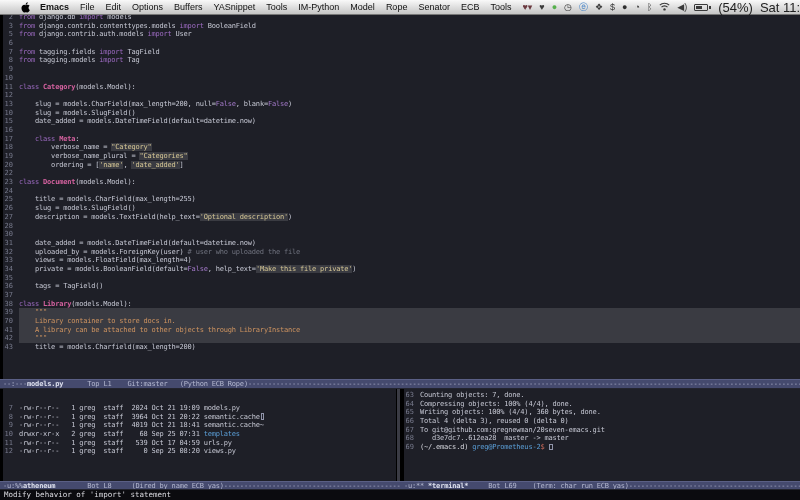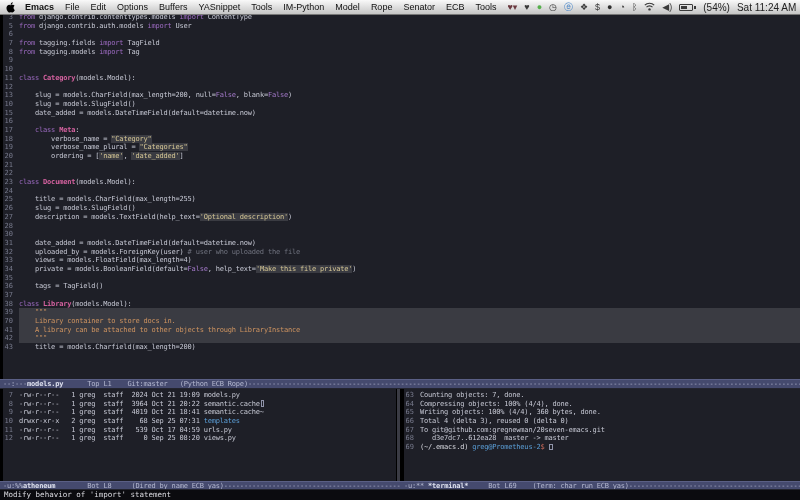--- a/index.html
+++ b/index.html
@@ -1,31 +1,31 @@
 <!DOCTYPE html>
 <html><head>
 <meta charset="utf-8">
 <style>
   *{margin:0;padding:0;box-sizing:border-box}
   html,body{width:800px;height:500px;overflow:hidden;background:#000}
   .screen{position:relative;width:800px;height:500px;background:#0a0a0e;font-family:"DejaVu Sans Mono",monospace}
 
   
   .menubar{height:15px;display:flex;align-items:center;background:linear-gradient(#f9f9f9,#c5c5c5);
-    border-bottom:1px solid #777;font-family:"Liberation Sans",sans-serif;font-size:9px;color:#111;padding:0 6px}
+    border-bottom:1px solid #777;font-family:"Liberation Sans",sans-serif;font-size:9px;color:#111;padding:0 21px}
   .apple{margin-right:10px;display:flex;align-items:center}
   .mitem{margin-right:11px;white-space:nowrap}
   .mitem.b{font-weight:bold}
   .mright{margin-left:auto;display:flex;align-items:center;gap:7px}
   .sicon{font-size:9px;line-height:9px}
   .batt{display:flex;align-items:center;gap:1px}
   .batt .shell{width:14px;height:7px;border:1px solid #3a3a3a;border-radius:1px;padding:1px;display:flex}
   .batt .fillb{height:100%;background:#3a3a3a}
   .batt .nub{width:2px;height:3px;background:#3a3a3a}
-  .btxt,.clock{font-size:10px;color:#222;white-space:nowrap}
+  .btxt,.clock{font-size:13px;color:#222;white-space:nowrap}
 
   
   .win{background:#1e1f27;border-left:3px solid #000;overflow:hidden}
   .editor{height:364px}
   .ed-lines{margin-top:-2px}
   .row{height:8.7px;line-height:8.7px;font-size:7px;letter-spacing:-0.2px;white-space:pre;color:#c6c8d4}
   .ln{display:inline-block;width:10px;margin-right:6px;color:#777a8c;text-align:right;letter-spacing:0}
   .tk-k{color:#9d6bc2}
   .tk-c{color:#d4619f;font-weight:bold}
   .tk-s{color:#d6c795;background:#3a3b42}
@@ -38,21 +38,21 @@
   .row.hl{background:linear-gradient(to right,transparent 16px,#3a3b42 16px)}
   .cur{display:inline-block;width:3.6px;height:6.5px;border:1px solid #9094aa;vertical-align:-1px;margin-left:1px}
 
   .modeline{height:10px;background:#454a6e;color:#b4b8d0;font-size:7px;letter-spacing:-0.2px;
     display:flex;align-items:center;white-space:pre;overflow:hidden;
     border-top:1px solid #5a5f85;border-bottom:1px solid #23242e;padding-left:3px}
   .modeline .b{font-weight:bold;color:#dde0ee}
   .fill{flex:1;overflow:hidden;white-space:pre}
 
   .bottom{display:flex;height:92px}
-  .dired{width:396px;padding-top:2px}
+  .dired{width:396px;padding-top:15px}
   .vsep{width:5px;background:#3a3b44;border-left:1px solid #000;border-right:1px solid #000}
   .term{flex:1;padding-top:2px}
   .mlrow{display:flex;height:9px}
   .ml{height:9px}
   .ml-left{width:401px}
   .ml-right{flex:1}
 
   .echo{height:10px;background:#0b0b0f;color:#dcdce2;font-size:7.5px;line-height:10px;white-space:pre;padding-left:4px}
 </style>
 </head>
@@ -114,38 +114,38 @@
         <svg width="10" height="10" viewBox="0 0 10 10">
           <circle cx="4.2" cy="4.2" r="3" stroke="#222" stroke-width="1.2" fill="none"></circle>
           <line x1="6.4" y1="6.4" x2="9.2" y2="9.2" stroke="#222" stroke-width="1.4"></line>
         </svg>
       </span>
     </span>
   </div>
 
   <div class="win editor">
     <div class="ed-lines">
-        <div class="row"><span class="ln"> 3</span><span class="tk-k">from</span><span> django.contrib.contenttypes.models </span><span class="tk-k">import</span><span> ContentType</span></div>
+        <div class="row"><span class="ln"> 2</span><span class="tk-k">from</span><span> django.db </span><span class="tk-k">import</span><span> models</span></div>
+        <div class="row"><span class="ln"> 3</span><span class="tk-k">from</span><span> django.contrib.contenttypes.models </span><span class="tk-k">import</span><span> BooleanField</span></div>
         <div class="row"><span class="ln"> 5</span><span class="tk-k">from</span><span> django.contrib.auth.models </span><span class="tk-k">import</span><span> User</span></div>
         <div class="row"><span class="ln"> 6</span></div>
         <div class="row"><span class="ln"> 7</span><span class="tk-k">from</span><span> tagging.fields </span><span class="tk-k">import</span><span> TagField</span></div>
         <div class="row"><span class="ln"> 8</span><span class="tk-k">from</span><span> tagging.models </span><span class="tk-k">import</span><span> Tag</span></div>
         <div class="row"><span class="ln"> 9</span></div>
         <div class="row"><span class="ln">10</span></div>
         <div class="row"><span class="ln">11</span><span class="tk-k">class</span><span> </span><span class="tk-c">Category</span><span>(models.Model):</span></div>
         <div class="row"><span class="ln">12</span></div>
         <div class="row"><span class="ln">13</span><span>    slug = models.CharField(max_length=200, null=</span><span class="tk-b">False</span><span>, blank=</span><span class="tk-b">False</span><span>)</span></div>
         <div class="row"><span class="ln">10</span><span>    slug = models.SlugField()</span></div>
         <div class="row"><span class="ln">15</span><span>    date_added = models.DateTimeField(default=datetime.now)</span></div>
         <div class="row"><span class="ln">16</span></div>
         <div class="row"><span class="ln">17</span><span>    </span><span class="tk-k">class</span><span> </span><span class="tk-c">Meta</span><span>:</span></div>
         <div class="row"><span class="ln">18</span><span>        verbose_name = </span><span class="tk-s">"Category"</span></div>
         <div class="row"><span class="ln">19</span><span>        verbose_name_plural = </span><span class="tk-s">"Categories"</span></div>
         <div class="row"><span class="ln">20</span><span>        ordering = [</span><span class="tk-s">'name'</span><span>, </span><span class="tk-s">'date_added'</span><span>]</span></div>
-        <div class="row"><span class="ln">21</span></div>
         <div class="row"><span class="ln">22</span></div>
         <div class="row"><span class="ln">23</span><span class="tk-k">class</span><span> </span><span class="tk-c">Document</span><span>(models.Model):</span></div>
         <div class="row"><span class="ln">24</span></div>
         <div class="row"><span class="ln">25</span><span>    title = models.CharField(max_length=255)</span></div>
         <div class="row"><span class="ln">26</span><span>    slug = models.SlugField()</span></div>
         <div class="row"><span class="ln">27</span><span>    description = models.TextField(help_text=</span><span class="tk-s">'Optional description'</span><span>)</span></div>
         <div class="row"><span class="ln">28</span></div>
         <div class="row"><span class="ln">30</span></div>
         <div class="row"><span class="ln">31</span><span>    date_added = models.DateTimeField(default=datetime.now)</span></div>
         <div class="row"><span class="ln">32</span><span>    uploaded_by = models.ForeignKey(user) </span><span class="tk-m"># user who uploaded the file</span></div>

